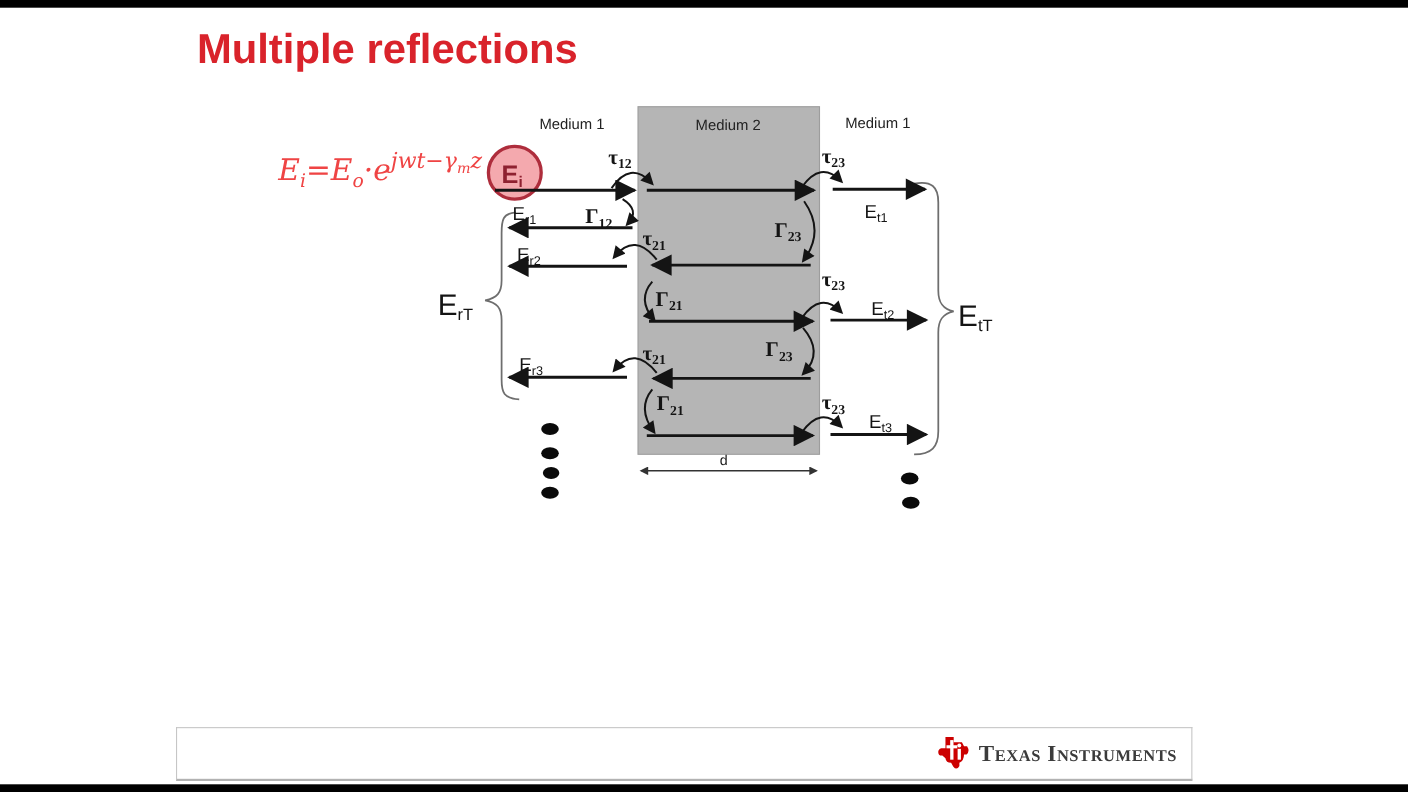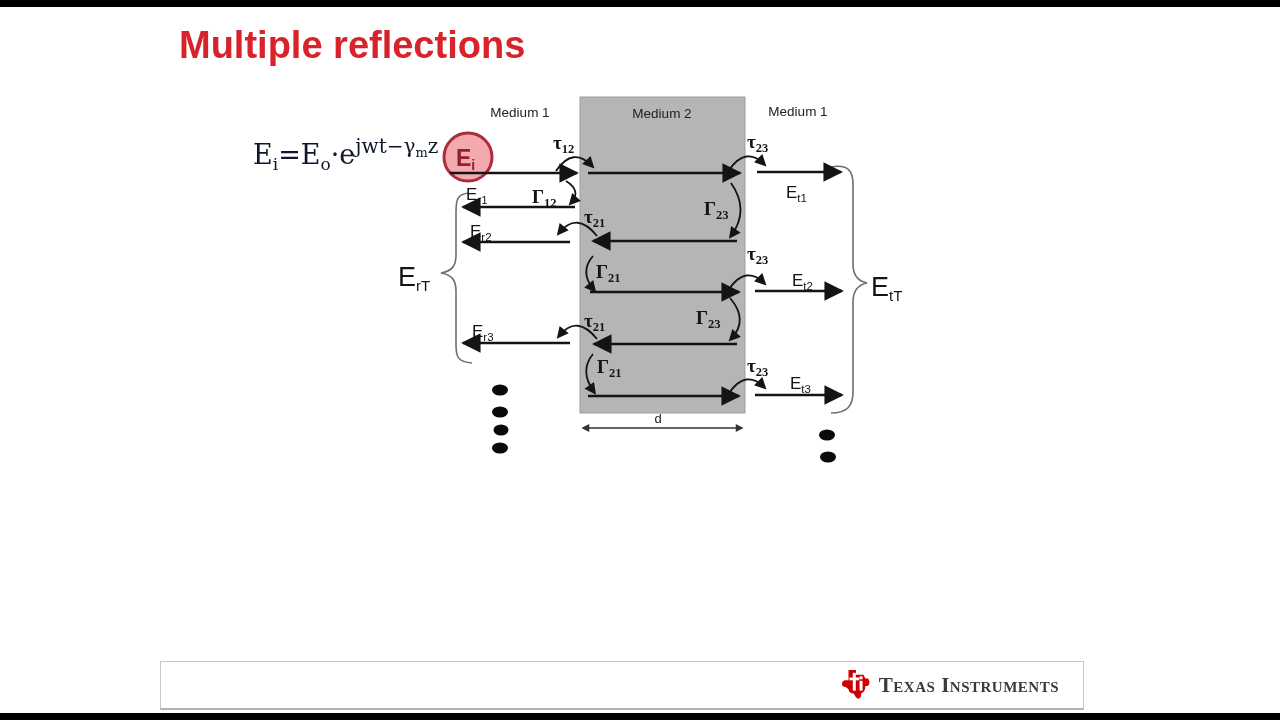--- a/index.html
+++ b/index.html
@@ -5,41 +5,41 @@
   html,body{margin:0;padding:0;background:#000;}
   .stage{position:relative;width:1280px;height:720px;background:#ffffff;overflow:hidden;
          font-family:"Liberation Sans", sans-serif;}
   .bar{position:absolute;left:0;width:1280px;background:#000;}
   .bar.top{top:0;height:7px;}
   .bar.bottom{top:713px;height:7px;}
 
   .slide-title{position:absolute;left:179px;top:24px;margin:0;
     font-size:38px;font-weight:bold;color:#d9232b;letter-spacing:0px;text-align:center;}
 
-  .equation{position:absolute;left:253px;top:134px;color:#0f172a;
-    font-family:"DejaVu Serif", serif;font-size:27px;white-space:nowrap;}
+  .equation{position:absolute;left:253px;top:134px;color:#ef4444;
+    font-family:"DejaVu Serif", serif;font-style:italic;font-size:27px;white-space:nowrap;}
   .equation sub{font-size:17px;vertical-align:-6px;}
   .equation .exp{font-size:20px;vertical-align:11px;}
   .equation .exp sub{font-size:13px;vertical-align:-4px;}
 
   svg text{font-family:"Liberation Sans", sans-serif;}
   .medlabel{font-size:13.5px;fill:#222;}
   .coef{font-family:"Liberation Serif", serif;font-weight:bold;font-size:19px;fill:#141414;}
   .coef .csub{font-size:12.5px;font-weight:bold;}
   .efield{font-size:17px;fill:#141414;}
   .efield .esub{font-size:11.5px;}
   .ebig{font-size:27px;fill:#141414;}
   .ebig .esub{font-size:15px;}
   .eicirc{font-size:23px;font-weight:bold;fill:#8e2130;}
   .eicirc .esub{font-size:14px;font-weight:bold;}
   .dlab{font-size:13px;fill:#1a1a1a;}
 
   .footer{position:absolute;left:160px;top:661px;width:924px;height:49px;background:#fff;
     border:1px solid #c6c6c6;border-bottom:2px solid #b2b2b2;box-sizing:border-box;
-    display:flex;align-items:center;justify-content:flex-end;padding-right:24px;}
+    display:flex;align-items:center;justify-content:flex-end;padding-right:13px;}
   .brand{display:flex;align-items:center;gap:8px;}
   .brand-text{font-family:"Liberation Serif", serif;font-variant:small-caps;
     font-weight:600;font-size:21px;color:#3b3b3b;letter-spacing:0.5px;line-height:1;}
 </style>
 </head>
 <body>
 
 <div class="stage">
   <div class="bar top"></div>
 

